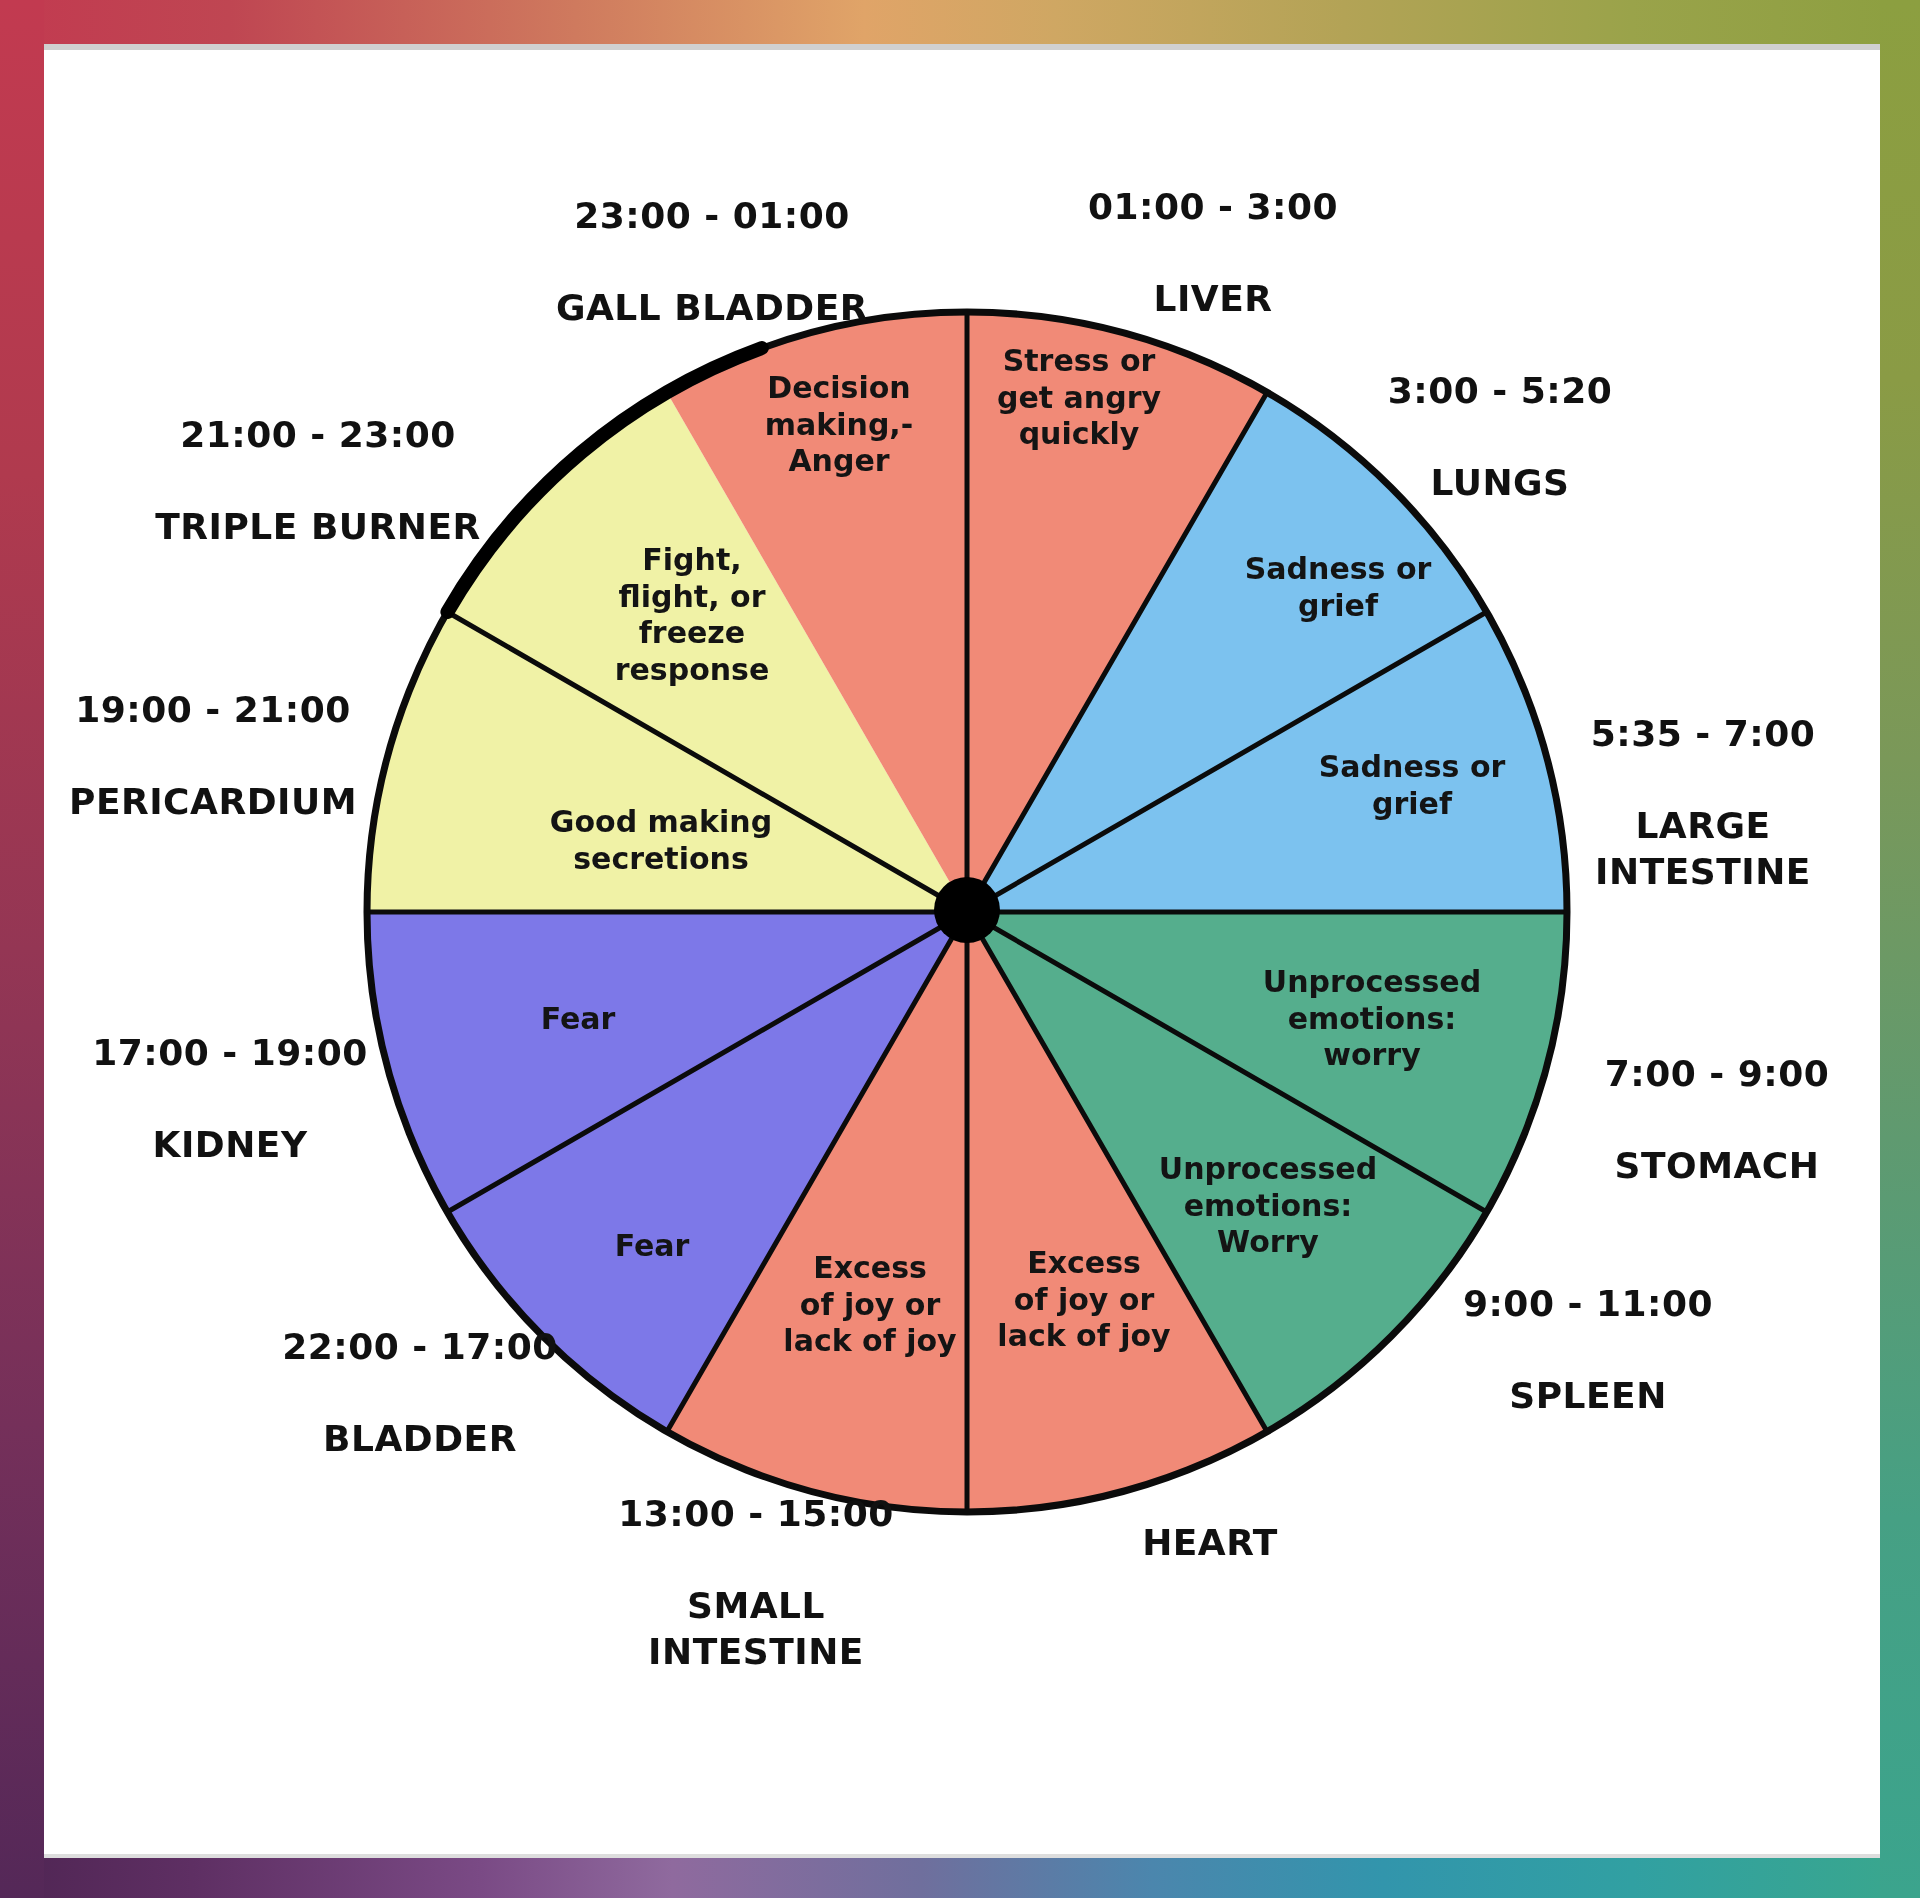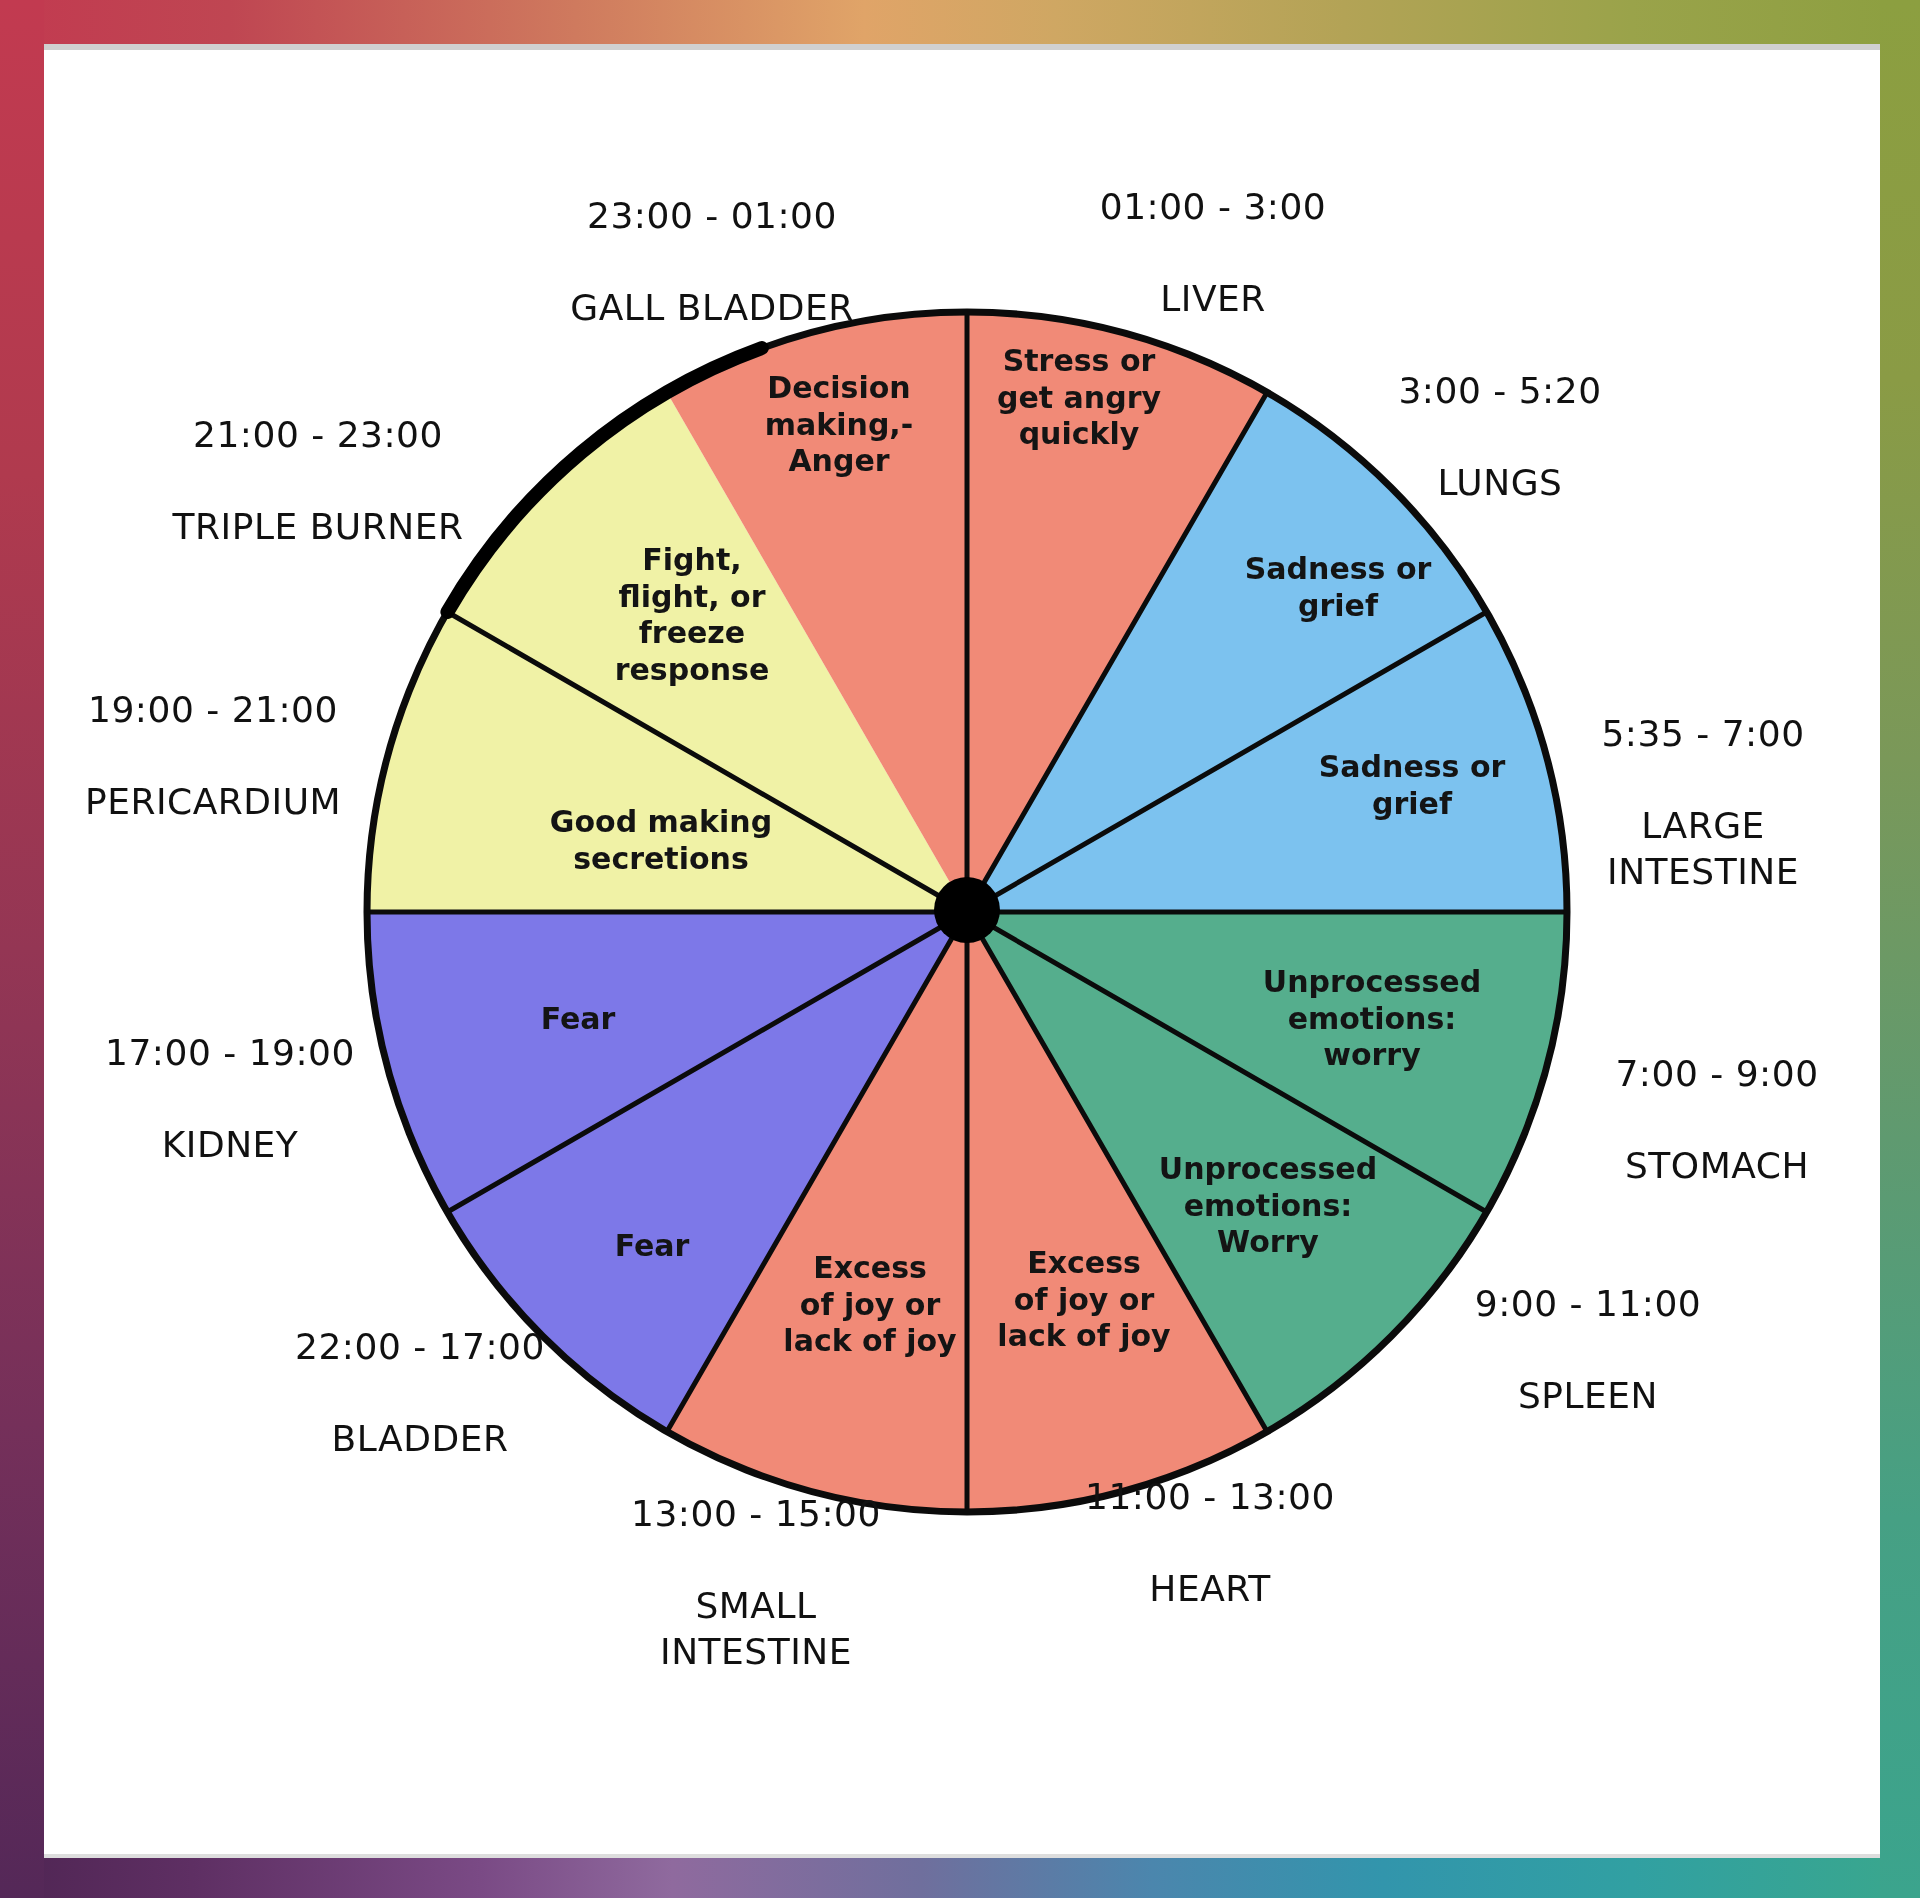--- a/index.html
+++ b/index.html
@@ -18,21 +18,21 @@
     box-shadow:0 -4px 0 rgba(120,120,120,.25);}
   .frame-left{left:0;top:0;width:44px;height:1898px;
     background:linear-gradient(180deg,#c23a50 0%,#b03a4e 25%,#943654 50%,#75305a 75%,#542858 100%);}
   .frame-right{right:0;top:0;width:40px;height:1898px;
     background:linear-gradient(180deg,#8c9f40 0%,#8a9b45 20%,#7a9859 40%,#5f9a70 60%,#46a084 80%,#3ba48d 100%);}
 
   .wheel-svg{position:absolute;left:0;top:0;z-index:1;}
 
   .outer-label{
     position:absolute;z-index:3;transform:translate(-50%,-50%);
-    text-align:center;font-weight:normal;font-size:36px;line-height:1.28;
+    text-align:center;font-weight:bold;font-size:36px;line-height:1.28;
     white-space:pre-line;letter-spacing:.5px;
   }
   .outer-label .organ{white-space:pre-line;}
 
   .emotion{
     position:absolute;z-index:2;transform:translate(-50%,-50%);
     text-align:center;font-weight:bold;font-size:30px;line-height:1.22;
     white-space:pre-line;color:#141414;
   }
 </style>
@@ -95,21 +95,20 @@
 </div>
 <div class="outer-label" style="left:1717px;top:1120px;width:380px">
   <div class="time">7:00 - 9:00</div>
   <div class="organ">STOMACH</div>
 </div>
 <div class="outer-label" style="left:1588px;top:1350px;width:420px">
   <div class="time">9:00 - 11:00</div>
   <div class="organ">SPLEEN</div>
 </div>
 <div class="outer-label" style="left:1210px;top:1543px;width:440px">
-  <div class="time">11:00 - 13:00</div>
   <div class="organ">HEART</div>
 </div>
 <div class="outer-label" style="left:756px;top:1583px;width:440px">
   <div class="time">13:00 - 15:00</div>
   <div class="organ">SMALL
 INTESTINE</div>
 </div>
 <div class="outer-label" style="left:420px;top:1393px;width:440px">
   <div class="time">22:00 - 17:00</div>
   <div class="organ">BLADDER</div>

